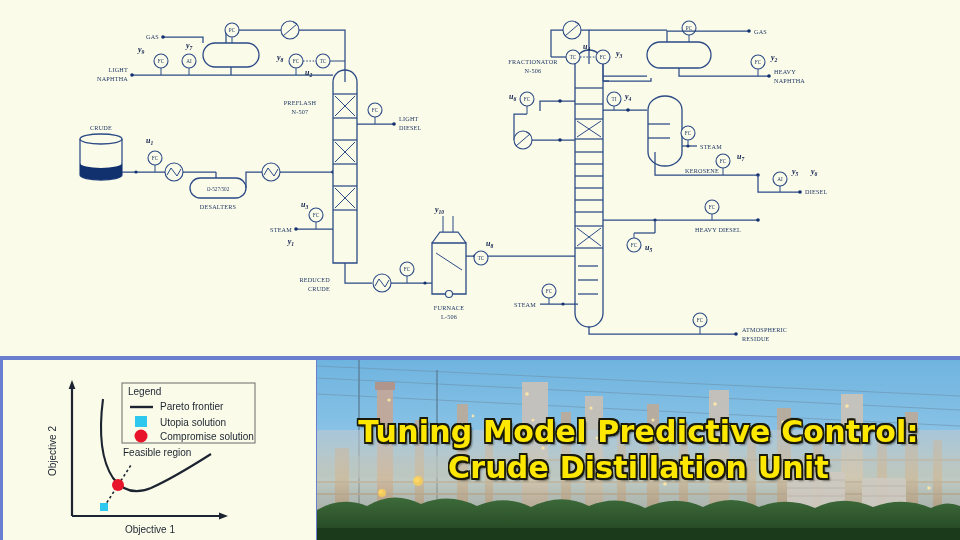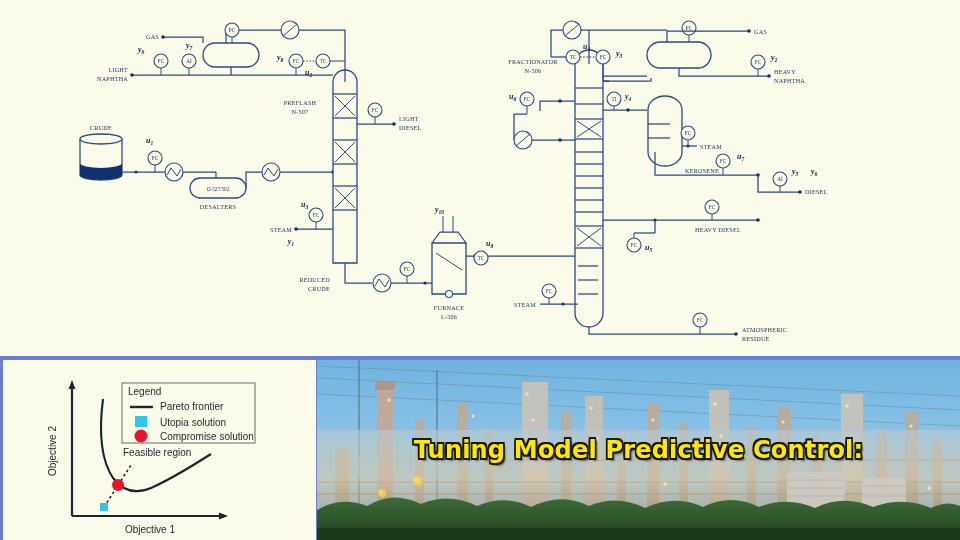--- a/index.html
+++ b/index.html
@@ -44,21 +44,21 @@
   }
   #photo-svg{position:absolute;left:0;top:0;}
   #title-overlay{
     position:absolute;left:0;top:0;width:643px;height:180px;
     display:flex;flex-direction:column;align-items:center;justify-content:center;
     gap:2px;
   }
   .title-line{
     font-family:"DejaVu Sans", sans-serif;
     font-weight:bold;
-    font-size:24px;
+    font-size:30px;
     letter-spacing:0.2px;
     color:#ffe800;
     line-height:1.12;
     white-space:nowrap;
     text-shadow:
       -1.6px -1.6px 0 #1a1a0a,  1.6px -1.6px 0 #1a1a0a,
       -1.6px  1.6px 0 #1a1a0a,  1.6px  1.6px 0 #1a1a0a,
       -1.6px 0 0 #1a1a0a, 1.6px 0 0 #1a1a0a,
        0 -1.6px 0 #1a1a0a, 0 1.6px 0 #1a1a0a,
        2.5px 2.5px 2px rgba(0,0,0,.45);
@@ -605,16 +605,17 @@
       </g>
 
       <path fill="url(#treeline)" d="M0 150 Q24 136 50 146 Q76 130 104 144 Q132 132 160 146
         Q188 134 214 147 Q244 132 272 146 Q300 134 328 148 Q358 134 386 147
         Q414 133 442 147 Q470 136 498 148 Q526 134 556 147 Q586 136 614 148 Q630 140 643 146 L643 180 L0 180 Z"></path>
       <rect x="0" y="168" width="643" height="12" fill="#1b3a1b"></rect>
     </svg>
 
     <div id="title-overlay">
       <div class="title-line">Tuning Model Predictive Control:</div>
+      <div class="title-line">Crude Distillation Unit</div>
     </div>
   </div>
 
 </div>
 
 </body></html>

